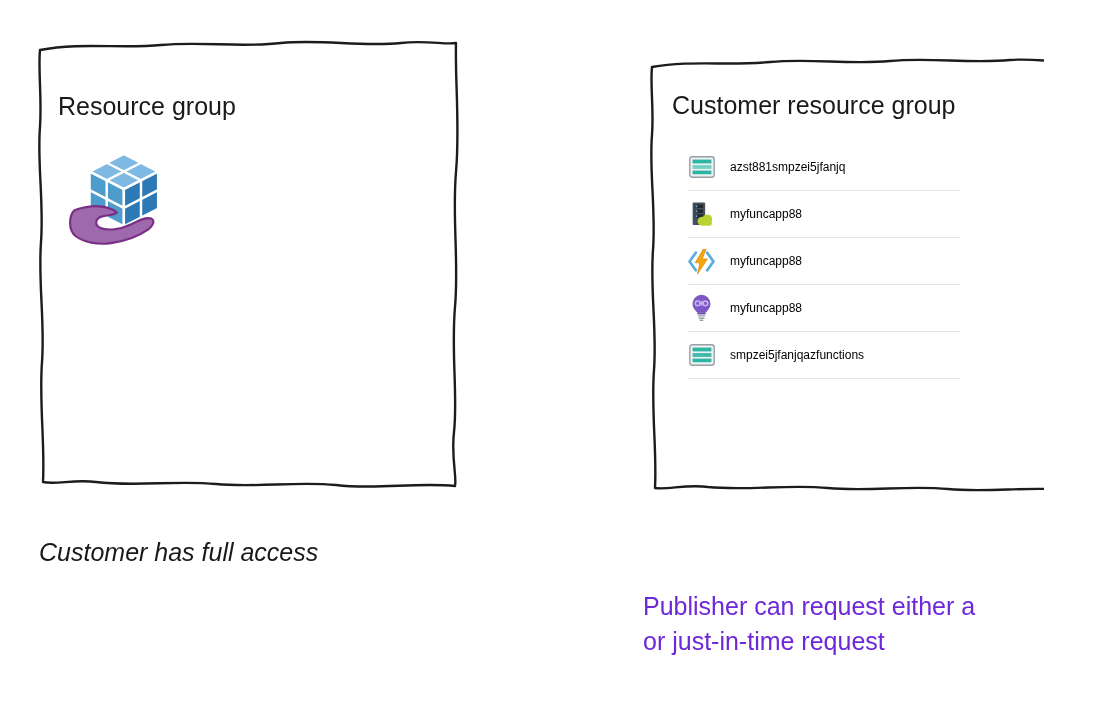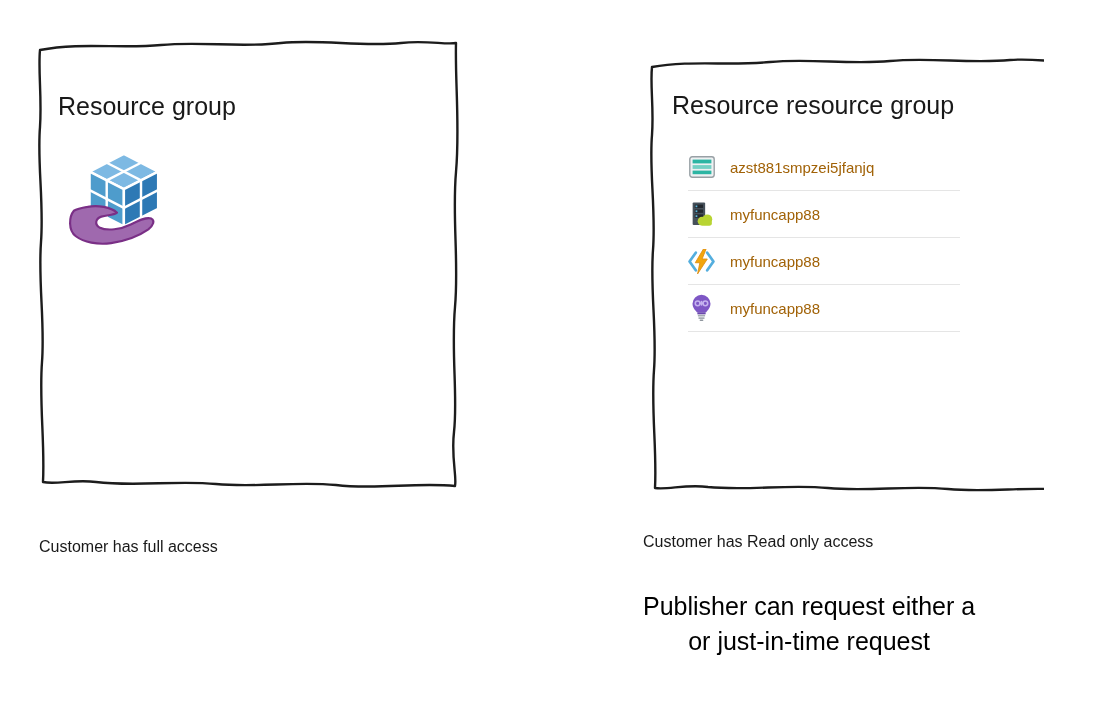--- a/index.html
+++ b/index.html
@@ -3,32 +3,32 @@
 <meta charset="utf-8">
 <style>
   html,body{margin:0;padding:0;background:#ffffff;}
   .canvas{
     position:relative;width:1044px;height:710px;background:#ffffff;overflow:hidden;
     font-family:"Liberation Sans", sans-serif;color:#191919;
   }
   .box-outline{position:absolute;}
   .box-title{position:absolute;font-size:25px;color:#191919;white-space:nowrap;}
   .rg-icon{position:absolute;left:68px;top:148px;width:98px;height:102px;}
-  .caption{position:absolute;font-size:16px;color:#191919;white-space:nowrap;}
-  .caption-block{position:absolute;font-size:25px;color:#000000;line-height:35px;text-align:center;}
+  .caption{position:absolute;font-size:25px;color:#191919;white-space:nowrap;font-style:italic;}
+  .caption-block{position:absolute;font-size:25px;color:#6d28d9;line-height:35px;}
   .resource-list{
     position:absolute;left:688px;top:144px;width:272px;
     list-style:none;margin:0;padding:0;
   }
   .resource-row{
     display:flex;align-items:center;height:46px;
     border-bottom:1px solid #e5e5e5;cursor:pointer;
   }
   .res-icon{width:27px;height:27px;margin-right:15px;flex:0 0 auto;display:flex;align-items:center;justify-content:center;}
-  .res-link{font-size:15px;color:#a16207;text-decoration:none;white-space:nowrap;}
+  .res-link{font-size:12px;color:#000000;text-decoration:none;white-space:nowrap;}
 </style>
 </head>
 <body>
 
 <div class="canvas">
 
   <svg class="box-outline" style="left:26px;top:32px;" width="444" height="466" viewBox="0 0 444 466">
     <path d="M 14 18
              C 55 10 95 17 135 13 C 175 9 215 16 255 11 C 295 7 335 15 375 11 C 400 8 420 13 430 11
              C 429 50 434 95 430 140 C 426 185 433 230 429 275 C 425 320 432 365 428 400 C 425 425 431 445 429 454
@@ -56,21 +56,21 @@
   </svg>
 
   <svg class="box-outline" style="left:640px;top:50px;" width="440" height="450" viewBox="0 0 440 450">
     <path d="M 12 17
              C 50 10 90 16 130 12 C 170 8 210 15 250 11 C 290 7 330 14 370 10 C 395 8 418 13 428 11
              C 427 50 432 90 428 130 C 424 170 431 215 427 260 C 423 305 430 350 426 390 C 424 415 429 432 427 440
              C 388 436 348 443 308 439 C 268 435 228 442 188 438 C 148 434 108 441 68 437 C 46 434 28 440 15 438
              C 17 400 11 360 14 320 C 17 280 10 240 13 200 C 16 160 9 120 12 85 C 14 58 10 35 12 17 Z" fill="#ffffff" stroke="#1c1c1c" stroke-width="2.4" stroke-linejoin="round" stroke-linecap="round"></path>
   </svg>
 
-  <div class="box-title" style="left:672px;top:91px;">Resource resource group</div>
+  <div class="box-title" style="left:672px;top:91px;">Customer resource group</div>
 
   <ul class="resource-list">
 
     <li class="resource-row">
       <span class="res-icon">
         <svg viewBox="0 0 26 22" width="26" height="22">
           <rect x="0.8" y="0.8" width="24.4" height="20.4" rx="2.4" fill="#eef1f2" stroke="#98a0a5" stroke-width="1.4"></rect>
           <rect x="3.6" y="3.6" width="18.8" height="3.8" fill="#2cb5a3"></rect>
           <rect x="3.6" y="9.1" width="18.8" height="3.8" fill="#74d0c4"></rect>
           <rect x="3.6" y="14.6" width="18.8" height="3.6" fill="#2cb5a3"></rect>
@@ -117,25 +117,35 @@
           <path d="M10,7.3 L10,10.7 M8.3,9 L11.7,9" stroke="#c5b3ef" stroke-width="1.5" stroke-linecap="round"></path>
           <rect x="6" y="17.6" width="8" height="2" fill="#6a48ad"></rect>
           <rect x="6.4" y="20" width="7.2" height="1.8" rx="0.9" fill="#a5abb3"></rect>
           <rect x="6.9" y="22.4" width="6.2" height="1.7" rx="0.85" fill="#a5abb3"></rect>
           <rect x="8.2" y="24.6" width="3.6" height="1.4" rx="0.7" fill="#8f969e"></rect>
         </svg>
       </span>
       <a class="res-link">myfuncapp88</a>
     </li>
 
+    <li class="resource-row">
+      <span class="res-icon">
+        <svg viewBox="0 0 26 22" width="26" height="22">
+          <rect x="0.8" y="0.8" width="24.4" height="20.4" rx="2.4" fill="#eef1f2" stroke="#98a0a5" stroke-width="1.4"></rect>
+          <rect x="3.6" y="3.6" width="18.8" height="3.8" fill="#2cb5a3"></rect>
+          <rect x="3.6" y="9.1" width="18.8" height="3.8" fill="#3fb9a8"></rect>
+          <rect x="3.6" y="14.6" width="18.8" height="3.6" fill="#2cb5a3"></rect>
+        </svg>
+      </span>
+      <a class="res-link">smpzei5jfanjqazfunctions</a>
+    </li>
 
   </ul>
 
   <div class="caption" style="left:39px;top:538px;">Customer has full access</div>
 
-  <div class="caption" style="left:643px;top:533px;">Customer has Read only access</div>
 
   <div class="caption-block" style="left:643px;top:589px;">
     <div>Publisher can request either a</div>
     <div>or just-in-time request</div>
   </div>
 
 </div>
 
 </body></html>

